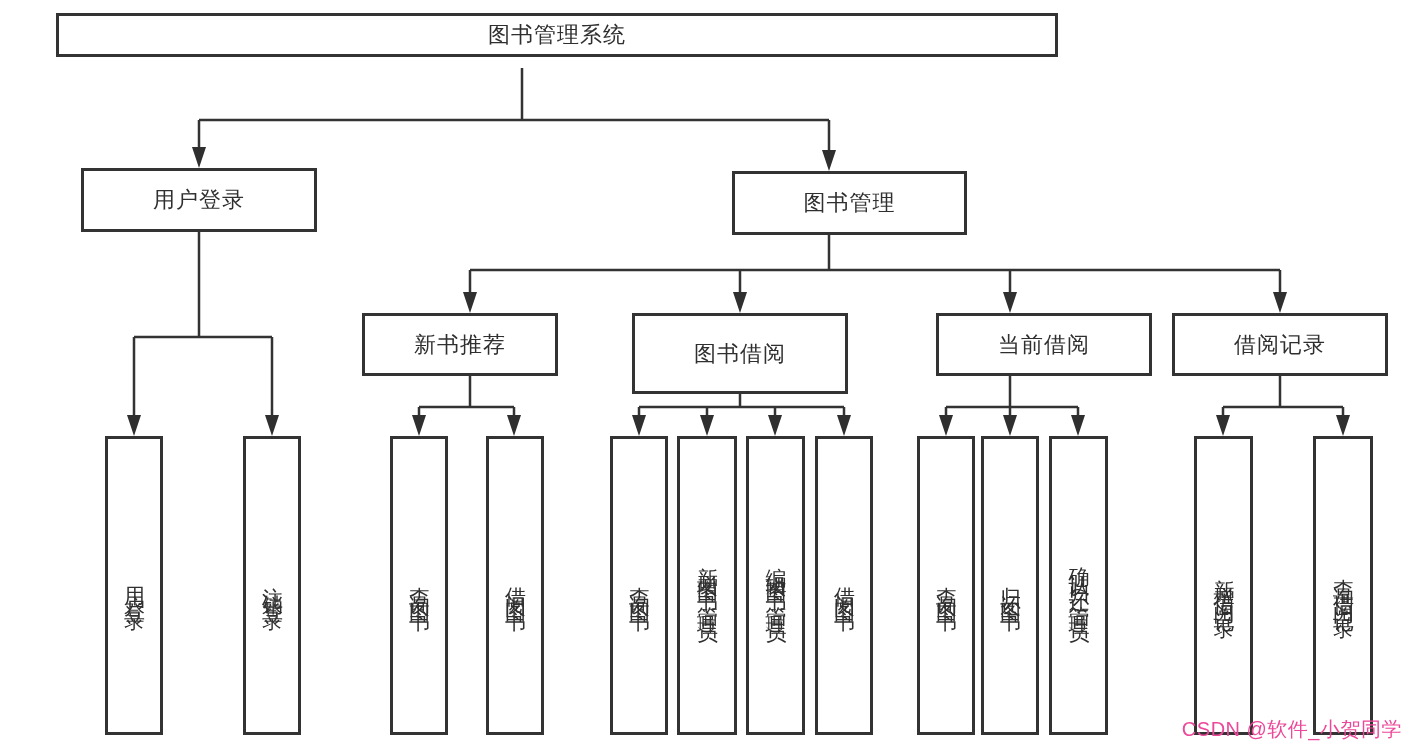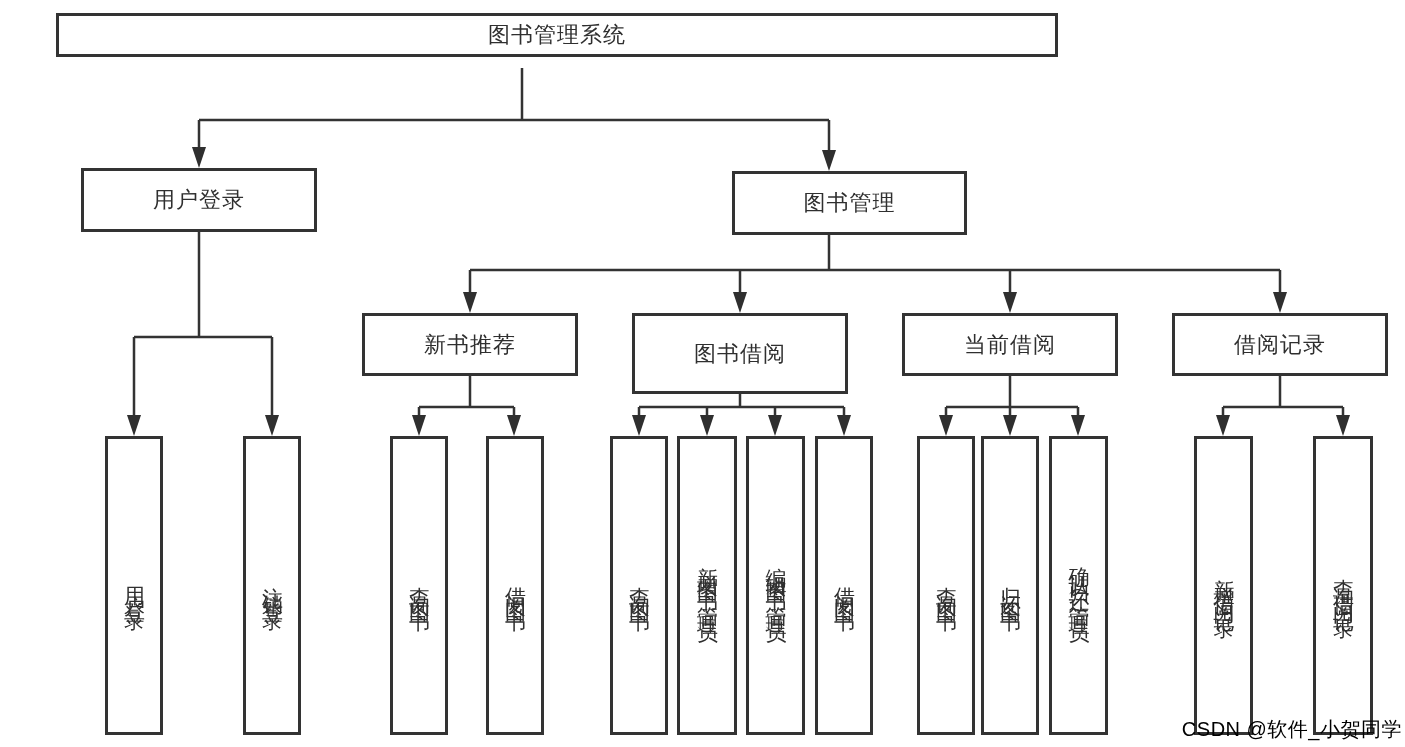--- a/index.html
+++ b/index.html
@@ -44,21 +44,21 @@
     line-height: 1;
     font-family: "Liberation Serif", serif;
     color: #2f2f2f;
     white-space: nowrap;
   }
   .watermark {
     position: absolute;
     right: 3px;
     bottom: 4px;
     font-size: 20px;
-    color: #000000;
+    color: #ec4899;
     font-family: "Liberation Sans", sans-serif;
     letter-spacing: 0.5px;
   }
 </style>
 </head>
 <body>
 
 <div id="canvas">
 
   <svg id="connectors" viewBox="0 0 1405 747" xmlns="http://www.w3.org/2000/svg">
@@ -98,27 +98,27 @@
     <span>图书管理系统</span>
   </div>
 
   <div class="node h" style="left:81px; top:168px; width:236px; height:64px;">
     <span>用户登录</span>
   </div>
   <div class="node h" style="left:732px; top:171px; width:235px; height:64px;">
     <span>图书管理</span>
   </div>
 
-  <div class="node h" style="left:362px; top:313px; width:216px; height:63px;">
+  <div class="node h" style="left:362px; top:313px; width:196px; height:63px;">
     <span>新书推荐</span>
   </div>
   <div class="node h" style="left:632px; top:313px; width:216px; height:81px;">
     <span>图书借阅</span>
   </div>
-  <div class="node h" style="left:902px; top:313px; width:216px; height:63px;">
+  <div class="node h" style="left:936px; top:313px; width:216px; height:63px;">
     <span>当前借阅</span>
   </div>
   <div class="node h" style="left:1172px; top:313px; width:216px; height:63px;">
     <span>借阅记录</span>
   </div>
 
   <div class="node leaf" style="left:105px; width:58px;">
     <span class="vtext">用户登录</span>
   </div>
   <div class="node leaf" style="left:243px; width:58px;">

